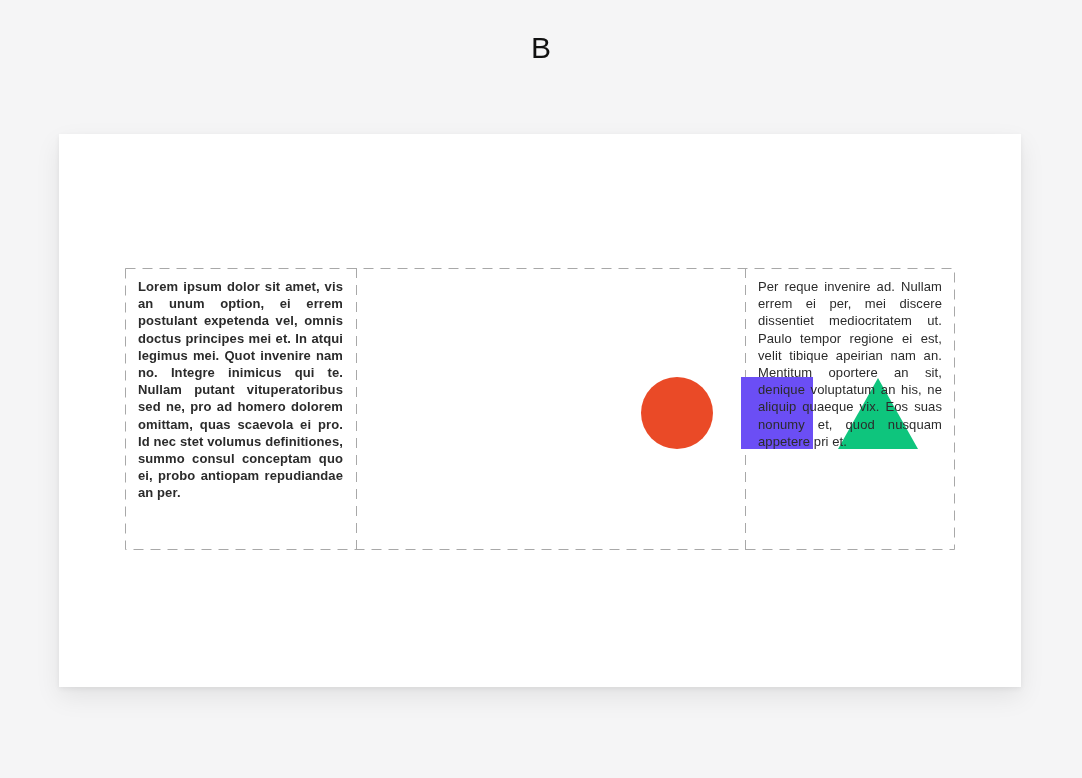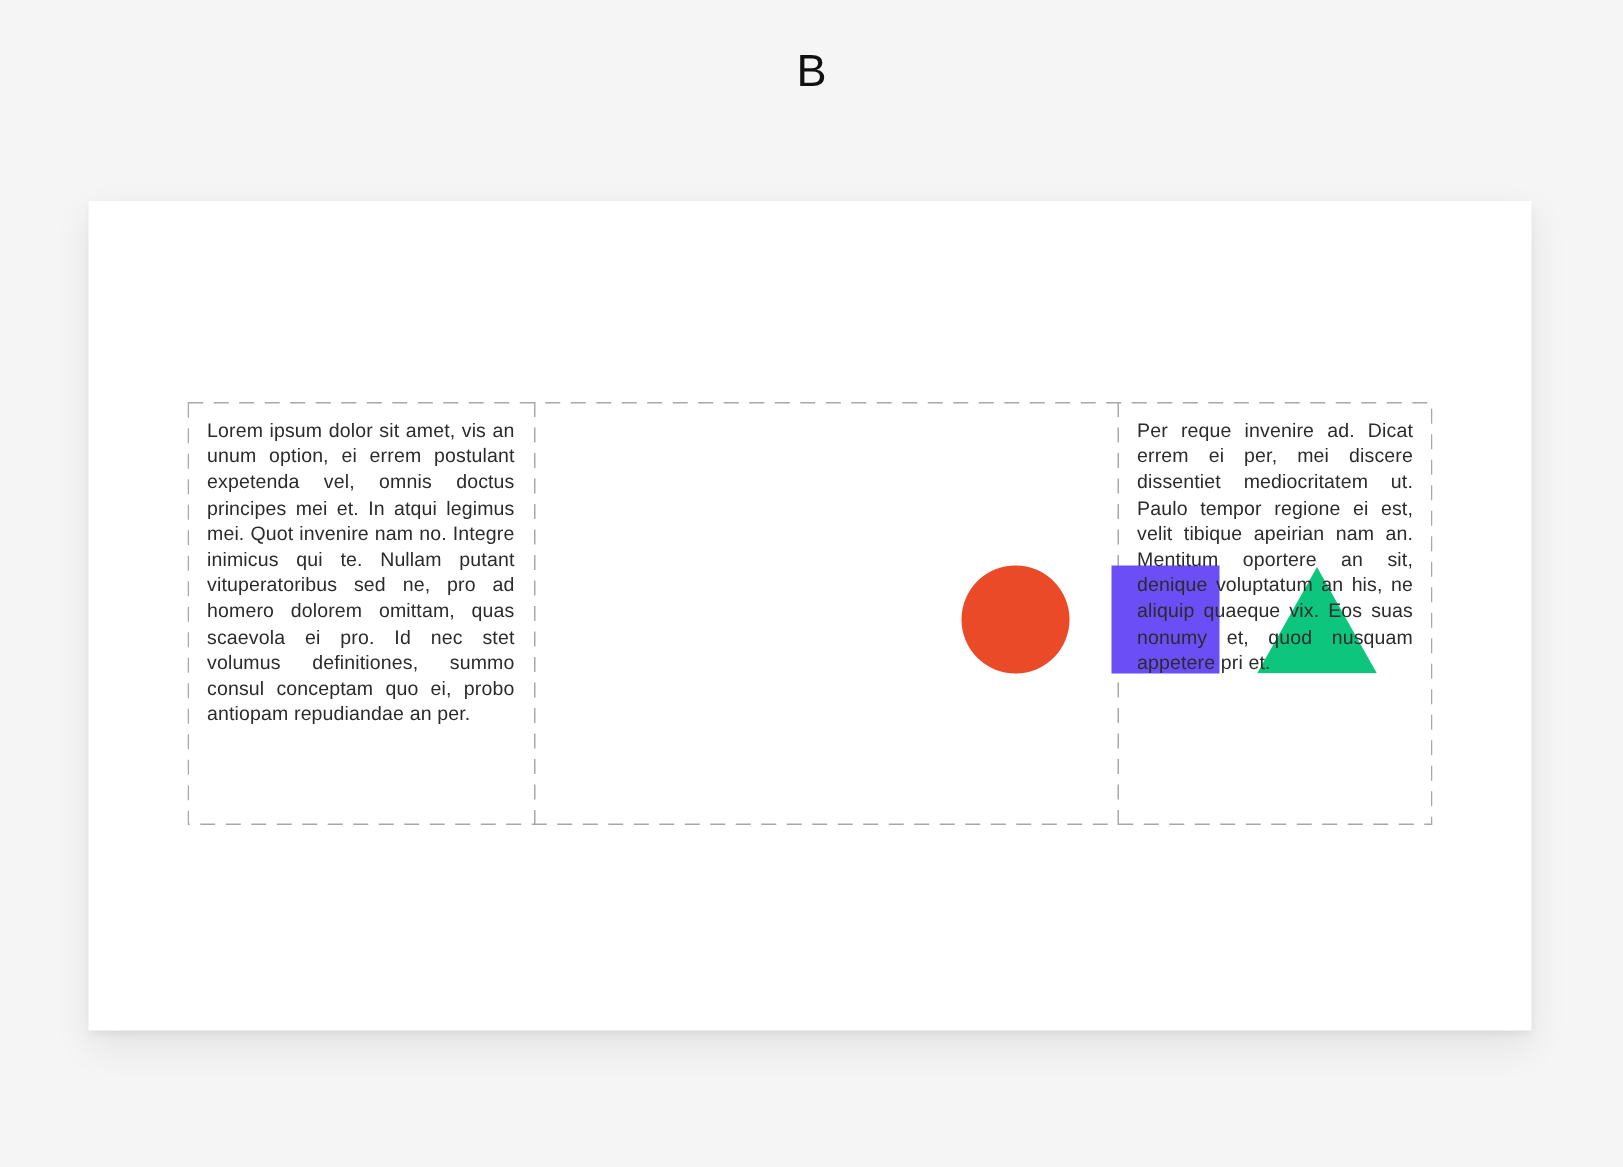--- a/index.html
+++ b/index.html
@@ -56,21 +56,21 @@
     box-sizing: border-box;
   }
   .cell-text {
     padding: 10px 13px;
     font-size: 13px;
     line-height: 17.2px;
     color: #2B2B2B;
     text-align: justify;
     letter-spacing: 0.1px;
   }
-  .cell-left   { left: 0;     width: 231px; }
+  .cell-left   { left: 0;     width: 231px; font-weight: bold; }
   .cell-middle { left: 231px; width: 389px; }
   .cell-right  { left: 620px; width: 210px; }
   .shape {
     position: absolute;
   }
   .shape-circle {
     left: 285px;
     top: 109px;
     width: 72px;
     height: 72px;
@@ -105,16 +105,16 @@
     </svg>
 
     <div class="cell cell-left cell-text">Lorem ipsum dolor sit amet, vis an unum option, ei errem postulant expetenda vel, omnis doctus principes mei et. In atqui legimus mei. Quot invenire nam no. Integre inimicus qui te. Nullam putant vituperatoribus sed ne, pro ad homero dolorem omittam, quas scaevola ei pro. Id nec stet volumus definitiones, summo consul conceptam quo ei, probo antiopam repudiandae an per.</div>
 
     <div class="cell cell-middle">
       <div class="shape shape-circle" style="background: rgb(234, 74, 39);"></div>
       <div class="shape shape-square" style="background: rgb(107, 78, 245);"></div>
       <div class="shape shape-triangle" style="background: rgb(14, 197, 125);"></div>
     </div>
 
-    <div class="cell cell-right cell-text">Per reque invenire ad. Dicat errem ei per, mei discere dissentiet mediocritatem ut. Paulo tempor regione ei est, velit tibique apeirian nam an. Mentitum oportere an sit, denique voluptatum an his, ne aliquip quaeque vix. Eos suas nonumy et, quod nusquam appetere pri et.</div>
+    <div class="cell cell-right cell-text">Per reque invenire ad. Nullam errem ei per, mei discere dissentiet mediocritatem ut. Paulo tempor regione ei est, velit tibique apeirian nam an. Mentitum oportere an sit, denique voluptatum an his, ne aliquip quaeque vix. Eos suas nonumy et, quod nusquam appetere pri et.</div>
 
   </div>
 </div>
 
 </body></html>

